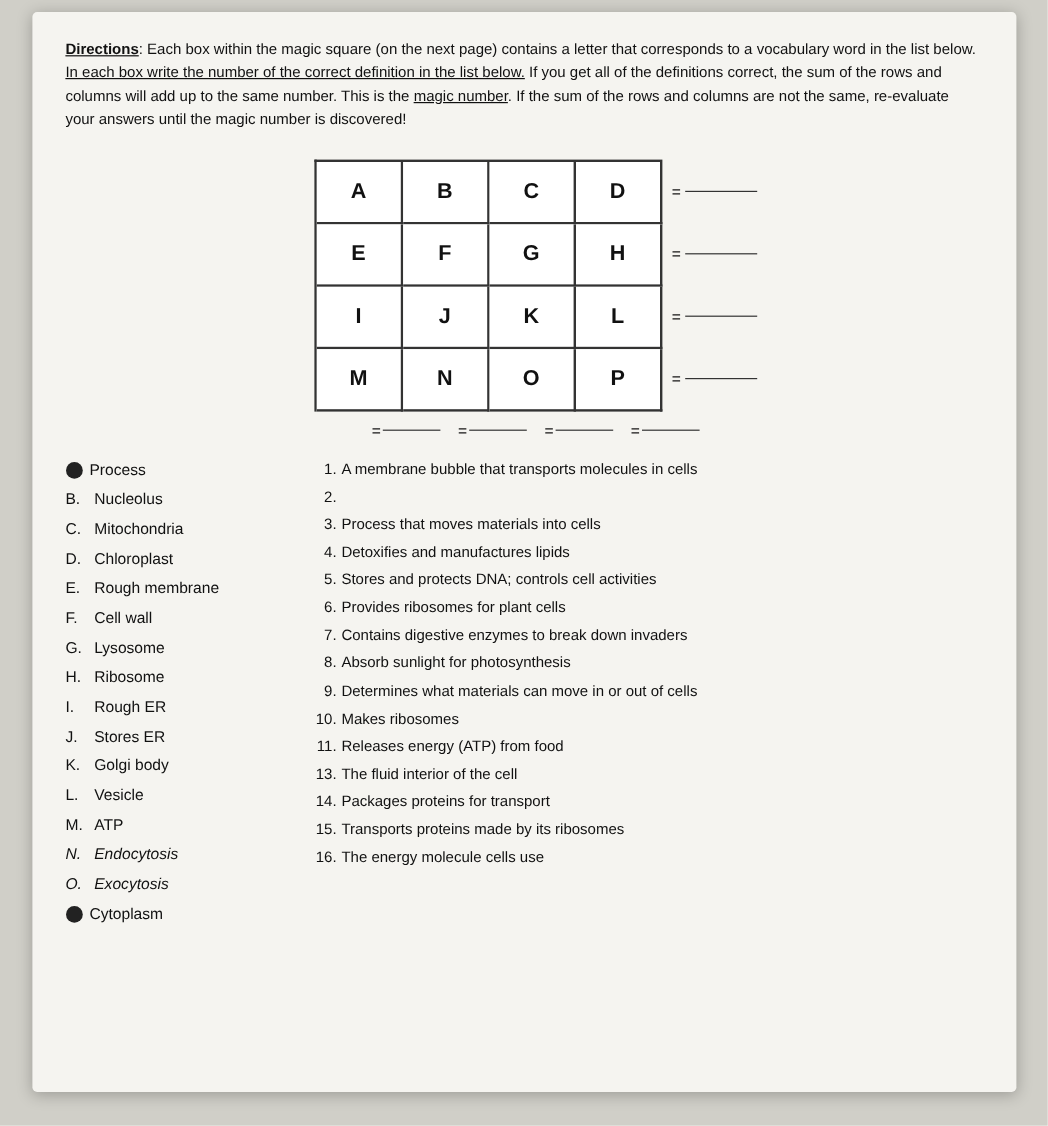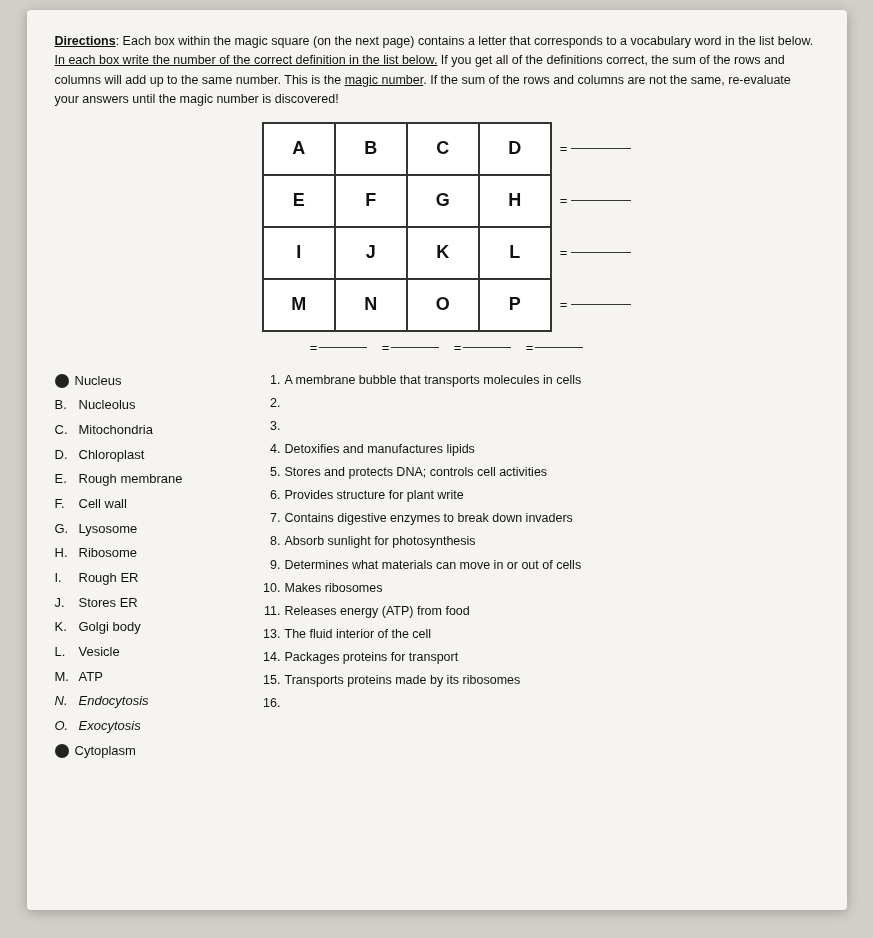--- a/index.html
+++ b/index.html
@@ -18,21 +18,21 @@
       width: 820px;
       min-height: 900px;
       padding: 22px 28px 28px 28px;
       border-radius: 4px;
       box-shadow: 0 2px 12px rgba(0,0,0,0.25);
       position: relative;
     }
     .directions {
       font-size: 12.5px;
       line-height: 1.55;
-      margin-bottom: 12px;
+      margin-bottom: 23px;
       color: #111;
     }
     .directions span.underline { text-decoration: underline; }
     .directions span.bold { font-weight: bold; }
 
     
     .grid-wrapper {
       display: flex;
       flex-direction: column;
       align-items: center;
@@ -204,21 +204,21 @@
       <div class="col-sum-item">= <span class="col-sum-line"></span></div>
     </div>
   </div>
 
   <div class="bottom-section">
 
     <div class="vocab-list">
 
       <div class="vocab-item">
         <span class="bullet-circle"></span>
-        <span class="letter"> Nucleus</span>
+        <span class="letter"> Process</span>
       </div>
       <div class="vocab-item">
         <span class="letter">B.</span>
         <span>Nucleolus</span>
       </div>
       <div class="vocab-item">
         <span class="letter">C.</span>
         <span>Mitochondria</span>
       </div>
       <div class="vocab-item">
@@ -278,32 +278,33 @@
     <div class="definitions-list">
       <div class="def-item">
         <span class="def-num">1.</span>
         <span>A membrane bubble that transports molecules in cells</span>
       </div>
       <div class="def-item">
         <span class="def-num">2.</span>
       </div>
       <div class="def-item">
         <span class="def-num">3.</span>
+        <span>Process that moves materials into cells</span>
       </div>
       <div class="def-item">
         <span class="def-num">4.</span>
         <span>Detoxifies and manufactures lipids</span>
       </div>
       <div class="def-item">
         <span class="def-num">5.</span>
         <span>Stores and protects DNA; controls cell activities</span>
       </div>
       <div class="def-item">
         <span class="def-num">6.</span>
-        <span>Provides structure for plant write</span>
+        <span>Provides ribosomes for plant cells</span>
       </div>
       <div class="def-item">
         <span class="def-num">7.</span>
         <span>Contains digestive enzymes to break down invaders</span>
       </div>
       <div class="def-item">
         <span class="def-num">8.</span>
         <span>Absorb sunlight for photosynthesis</span>
       </div>
       <div class="def-item">
@@ -325,17 +326,18 @@
       <div class="def-item">
         <span class="def-num">14.</span>
         <span>Packages proteins for transport</span>
       </div>
       <div class="def-item">
         <span class="def-num">15.</span>
         <span>Transports proteins made by its ribosomes</span>
       </div>
       <div class="def-item">
         <span class="def-num">16.</span>
+        <span>The energy molecule cells use</span>
       </div>
     </div>
 
   </div>
 </div>
 
 </body></html>

